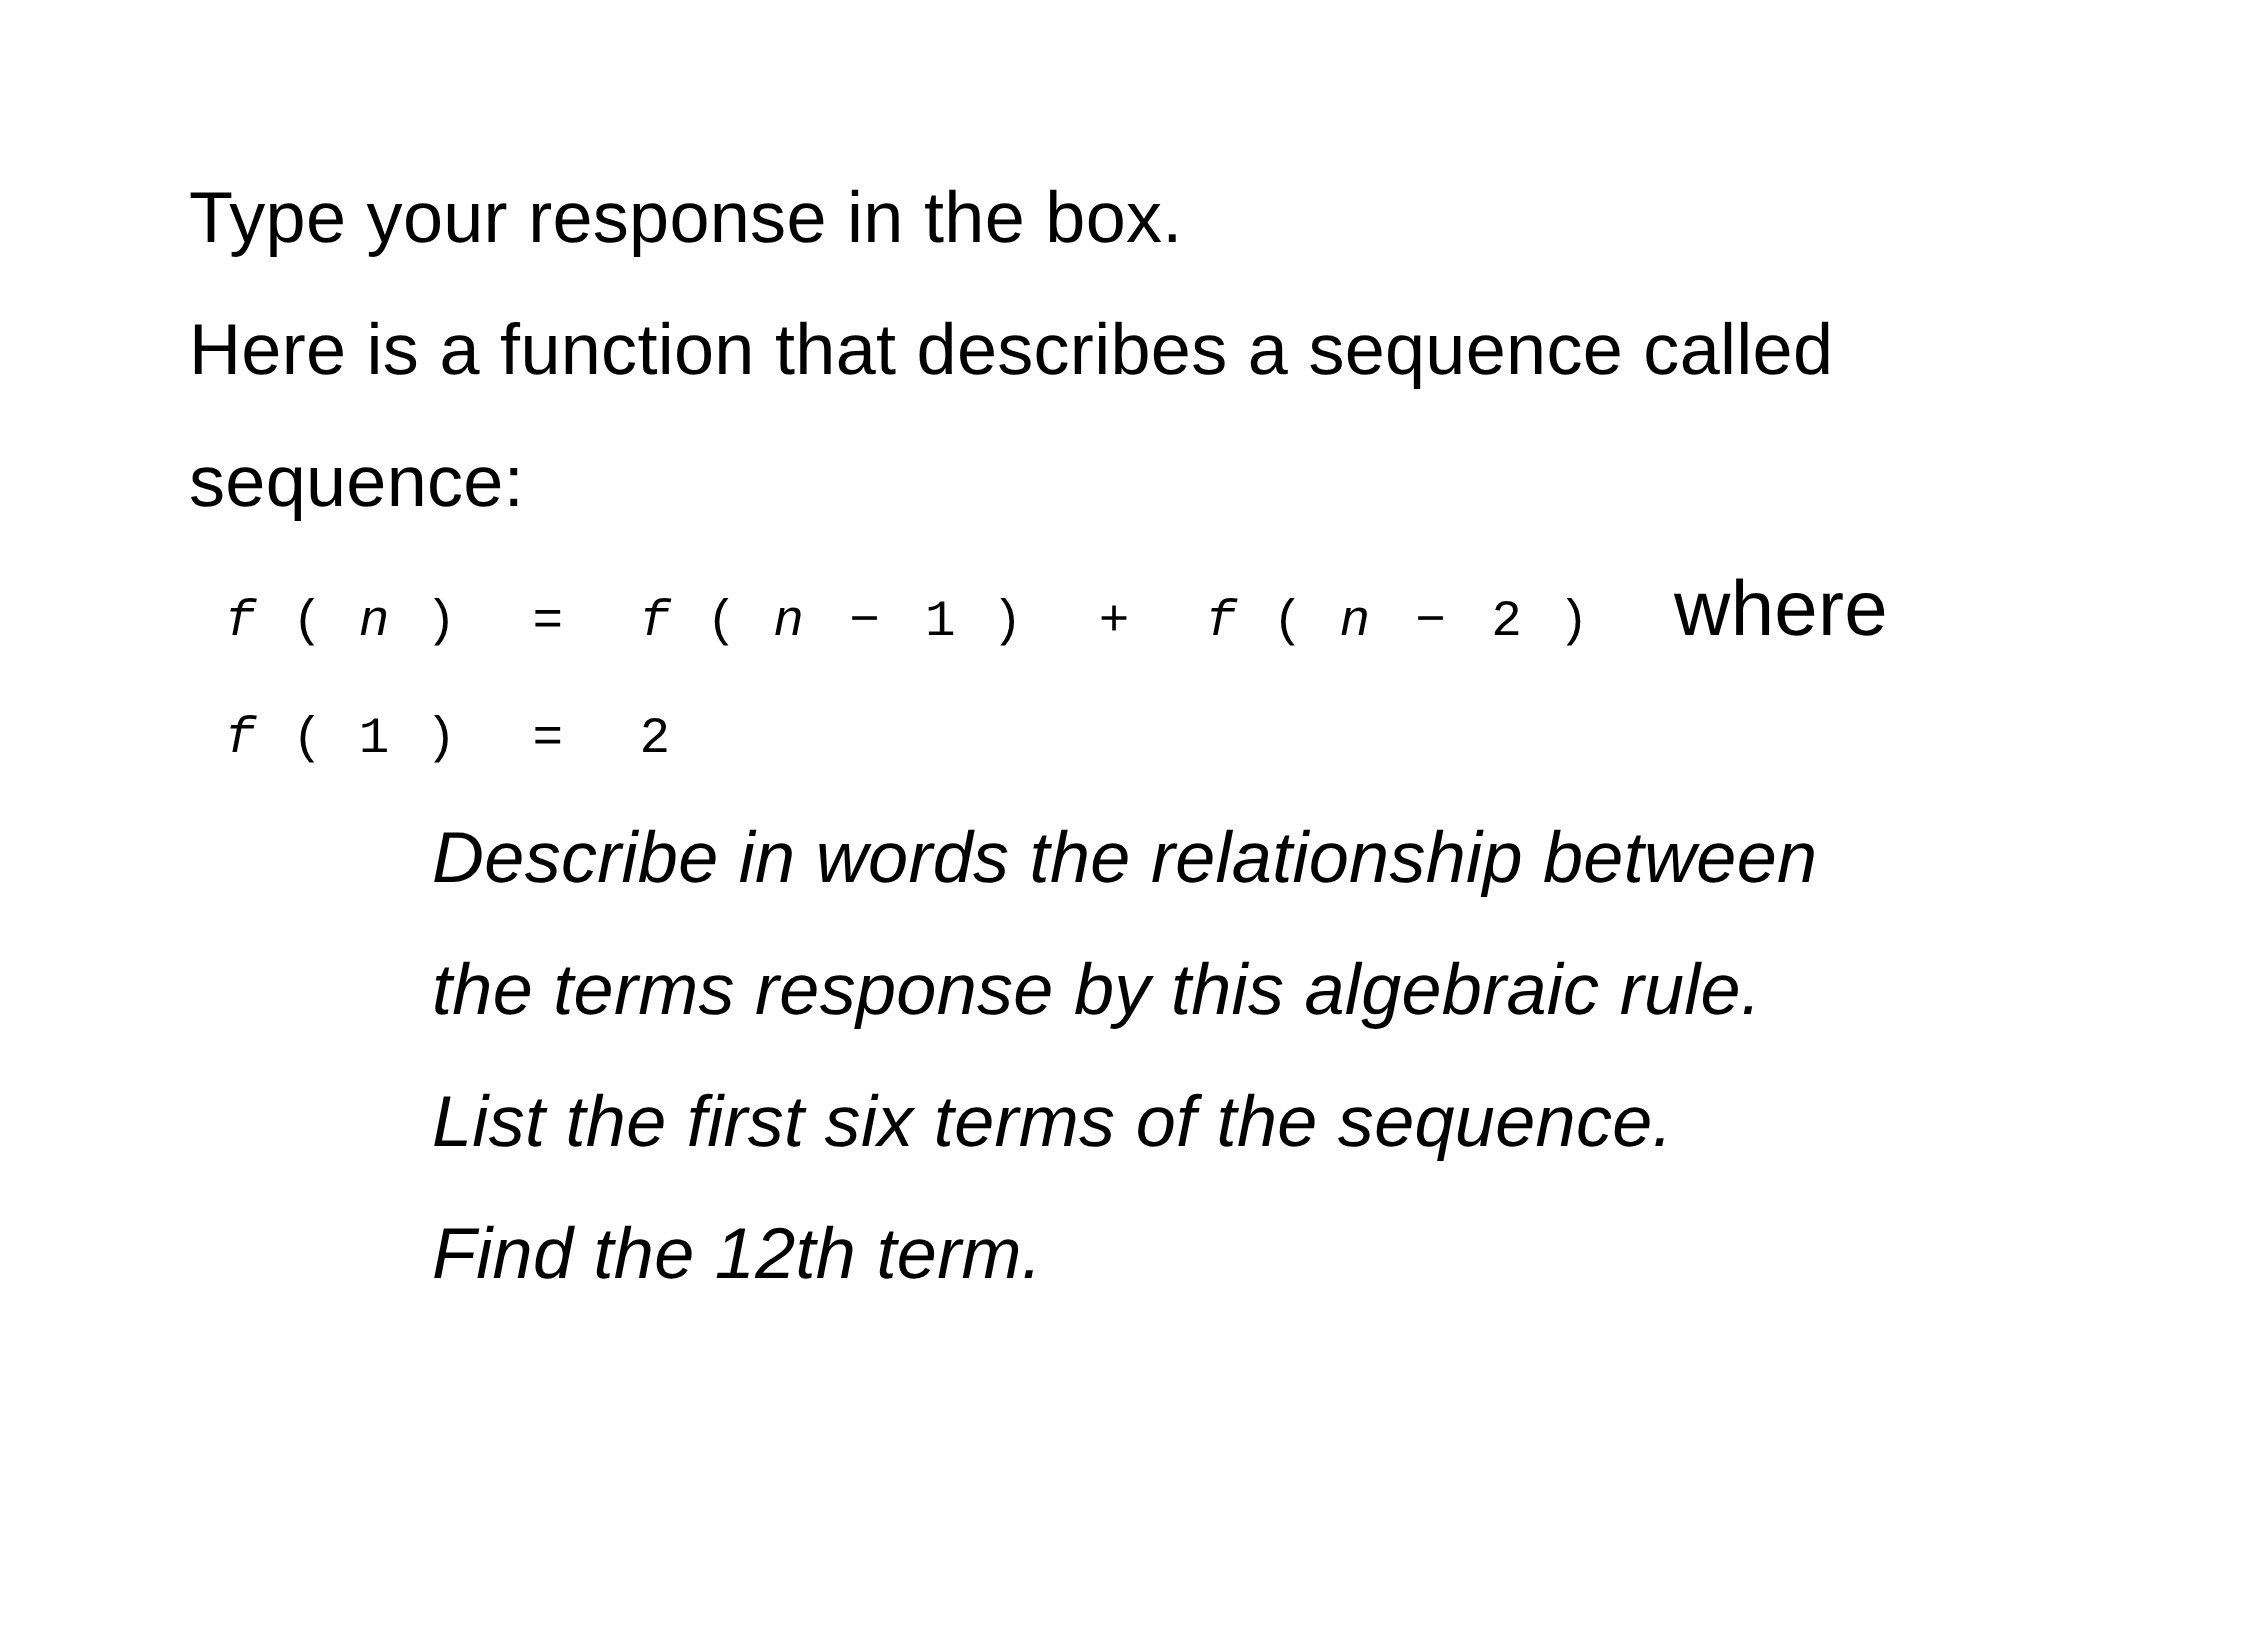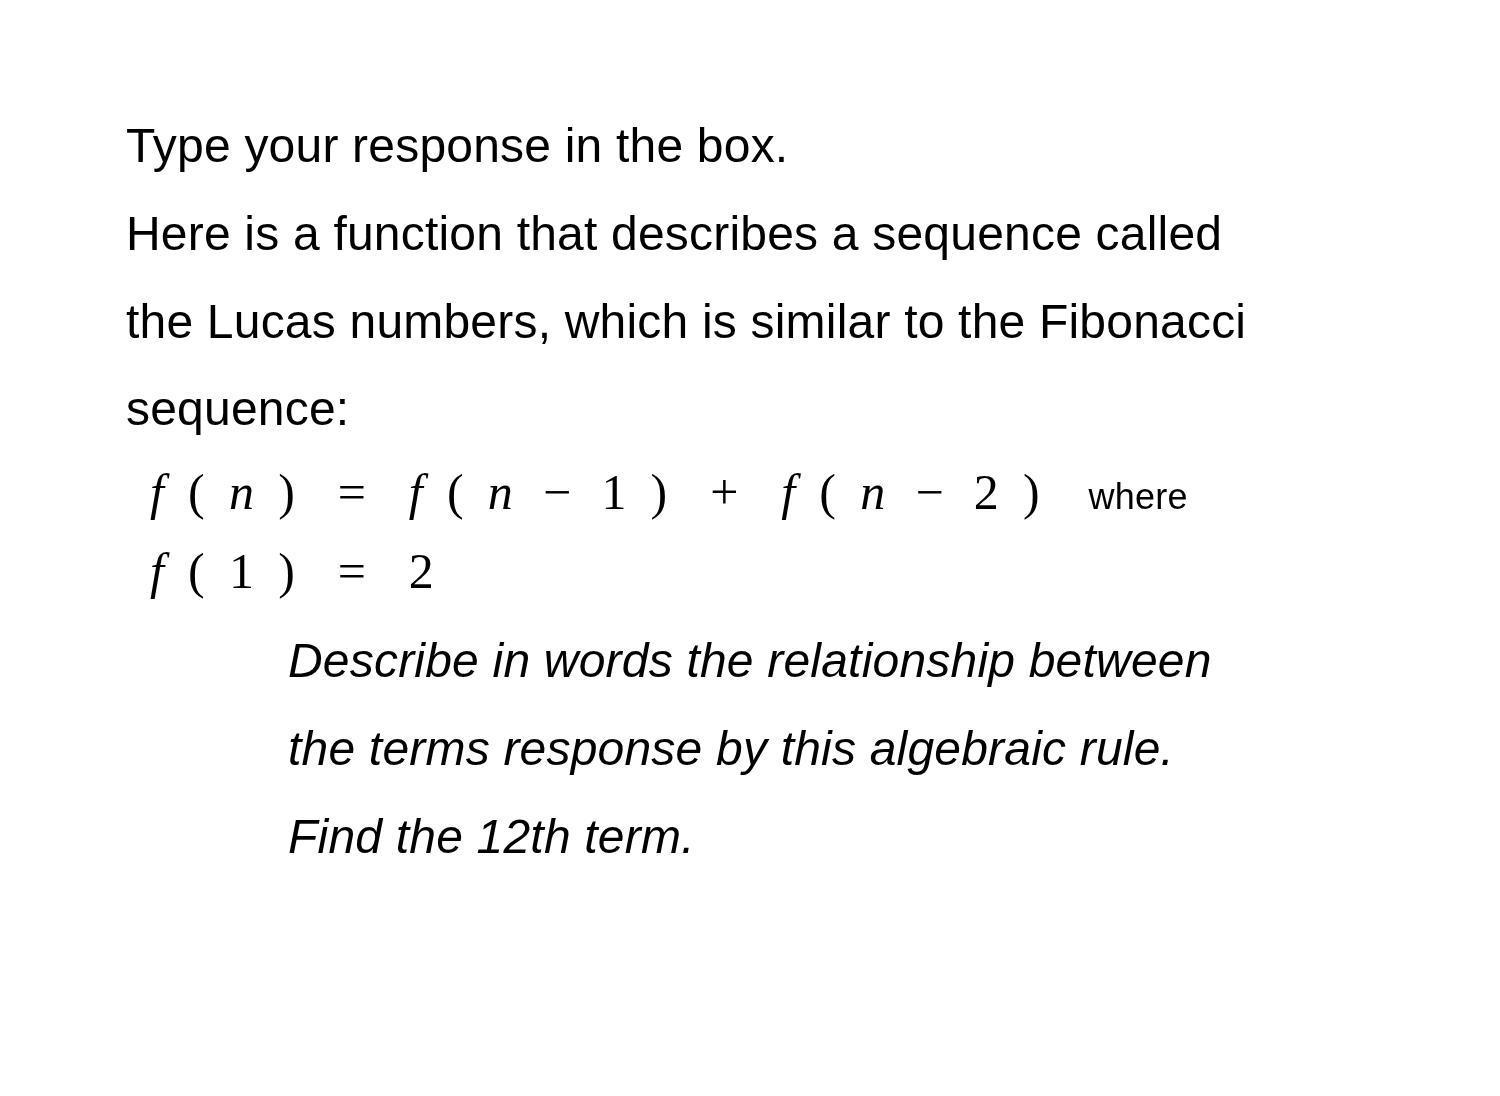--- a/index.html
+++ b/index.html
@@ -21,71 +21,71 @@
     letter-spacing: 0.2px;
   }
   .para {
     margin-bottom: 0;
   }
   .math-line {
     margin-top: 6px;
     margin-bottom: 2px;
   }
   .math {
-    font-family: Liberation Serif, serif;
-    font-size: 50px;
+    font-family: Liberation Mono, monospace;
+    font-size: 34px;
     font-style: italic;
     white-space: nowrap;
   }
   .math .op {
     font-style: normal;
     padding: 0 6px;
   }
   .math .paren {
     font-style: normal;
   }
   .math .num {
     font-style: normal;
   }
   .inline-text {
     font-family: -apple-system, BlinkMacSystemFont, "Segoe UI", Helvetica, Arial, sans-serif;
-    font-size: 36px;
+    font-size: 52px;
     font-style: normal;
   }
   .indent-block {
     padding-left: 150px;
     margin-top: 4px;
     font-style: italic;
   }
 </style>
 </head>
 <body>
 
 <div class="content">
 
   <div class="para">Type your response in the box.</div>
 
   <div class="para">Here is a function that describes a sequence called</div>
-  <div class="para">the Lucas numbers, which is similar to the Fibonacci</div>
   <div class="para">sequence:</div>
 
   <div class="math-line">
     <span class="math">
       <span>f</span><span class="paren">(</span><span>n</span><span class="paren">)</span>
       <span class="op">=</span>
       <span>f</span><span class="paren">(</span><span>n</span><span class="op">−</span><span class="num">1</span><span class="paren">)</span>
       <span class="op">+</span>
       <span>f</span><span class="paren">(</span><span>n</span><span class="op">−</span><span class="num">2</span><span class="paren">)</span>
     </span><span class="inline-text"> where </span><span class="math">
       <span>f</span><span class="paren">(</span><span class="num">1</span><span class="paren">)</span>
       <span class="op">=</span>
       <span class="num">2</span>
     </span>
   </div>
 
 
   <div class="indent-block">
     <div class="para">Describe in words the relationship between</div>
     <div class="para">the terms response by this algebraic rule.</div>
+    <div class="para">List the first six terms of the sequence.</div>
     <div class="para">Find the 12th term.</div>
   </div>
 
 </div>
 
 </body></html>

